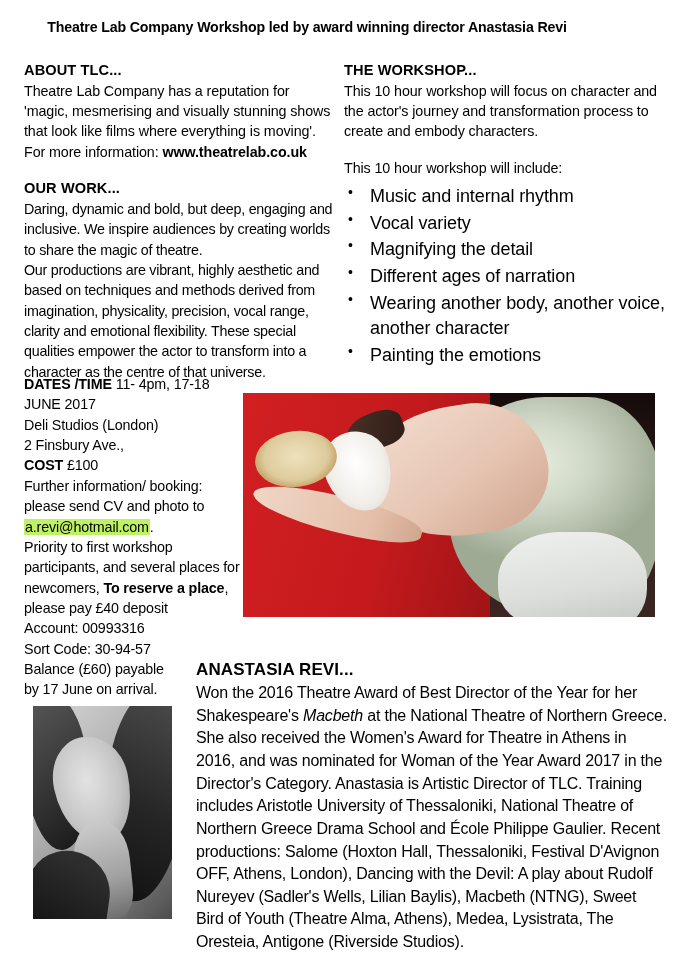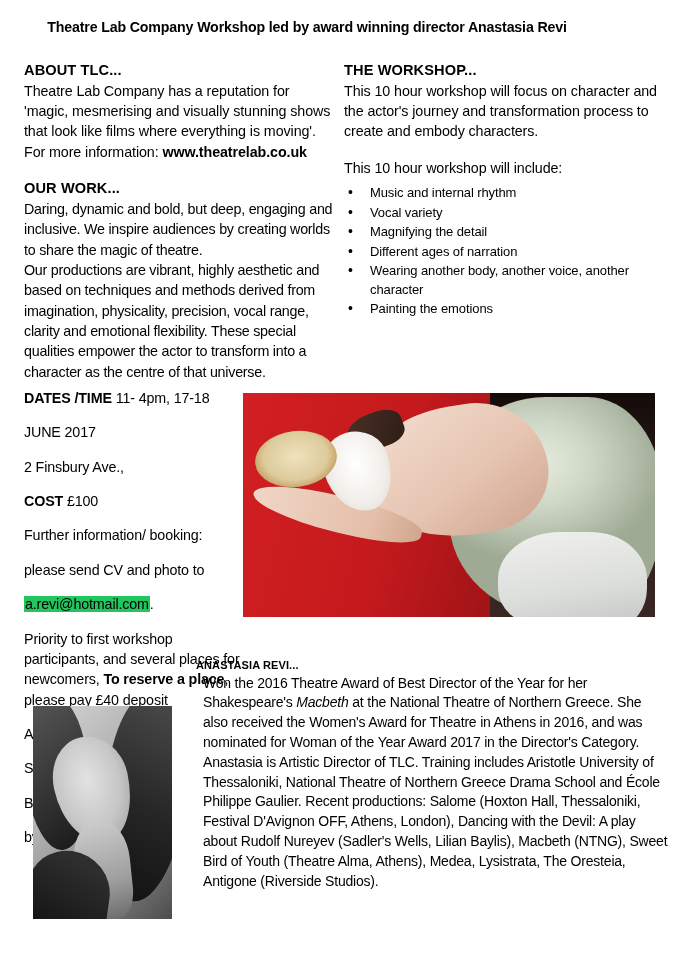--- a/index.html
+++ b/index.html
@@ -68,21 +68,21 @@
 
   
   .bullets {
     margin: 6px 0 0 0;
     padding: 0;
     list-style: none;
   }
   .bullets li {
     position: relative;
     padding-left: 26px;
-    font-size: 13px;
+    font-size: 18px;
     line-height: 1.425;
     letter-spacing: -0.1px;
     margin-bottom: 1px;
   }
   .bullets li::before {
     content: "\2022";
     position: absolute;
     left: 4px;
     top: -1px;
     font-size: 14px;
@@ -90,23 +90,23 @@
 
   
   .details {
     position: absolute;
     left: 24px; top: 374px;
     width: 218px;
     font-size: 14.3px;
     line-height: 1.425;
     letter-spacing: -0.15px;
   }
-  .details .row { white-space: normal; margin-top: 14px; }
+  .details .row { white-space: normal; }
   .email-hl {
-    background: #22c55e;
+    background: #bef264;
     padding: 0 1px;
   }
 
   
   .stage-photo {
     position: absolute;
     left: 243px; top: 393px;
     width: 412px; height: 224px;
     overflow: hidden;
     background: #b9202a;
@@ -228,26 +228,25 @@
     border-radius: 50% 55% 0 0;
     transform: rotate(8deg);
   }
 
   
   .bio {
     position: absolute;
     left: 196px; top: 658px;
     width: 472px;
   }
-  .bio .sec-head { font-size: 11px; }
+  .bio .sec-head { font-size: 17px; }
   .bio .body-text {
-    font-size: 14px;
+    font-size: 16px;
     line-height: 1.415;
     letter-spacing: -0.2px;
-    margin-left: 7px;
   }
 </style>
 </head>
 <body>
 
 <div class="header">
   <div class="header-line1">Theatre Lab Company Workshop led by award winning director Anastasia Revi</div>
 </div>
 
 <div class="col-left">
@@ -288,20 +287,21 @@
 
 </div>
 
 <div class="details">
 
   <div class="row">
     <b>DATES /TIME</b><span> 11- 4pm, 17-18</span>
   </div>
   <div class="row">JUNE 2017</div>
 
+  <div class="row">Deli Studios (London)</div>
   <div class="row">2 Finsbury Ave.,</div>
 
   <div class="row">
     <b>COST</b><span>  £100</span>
   </div>
 
   <div class="row">Further information/ booking:</div>
   <div class="row">please send CV and photo to</div>
   <div class="row">
     <span class="email-hl">a.revi@hotmail.com</span><span>.</span>

